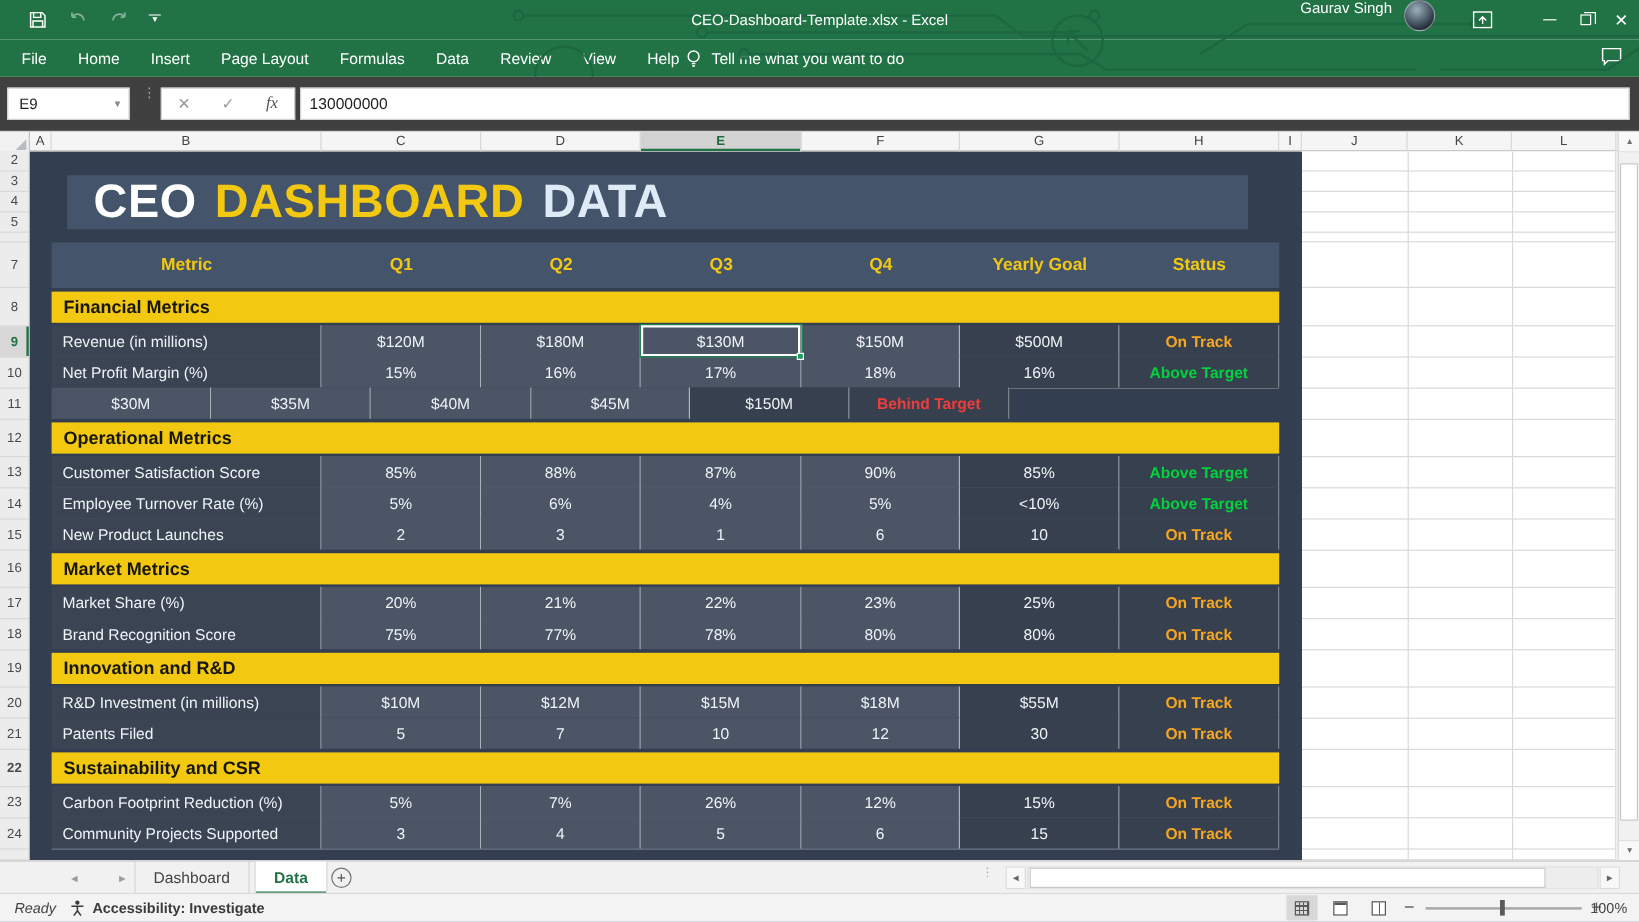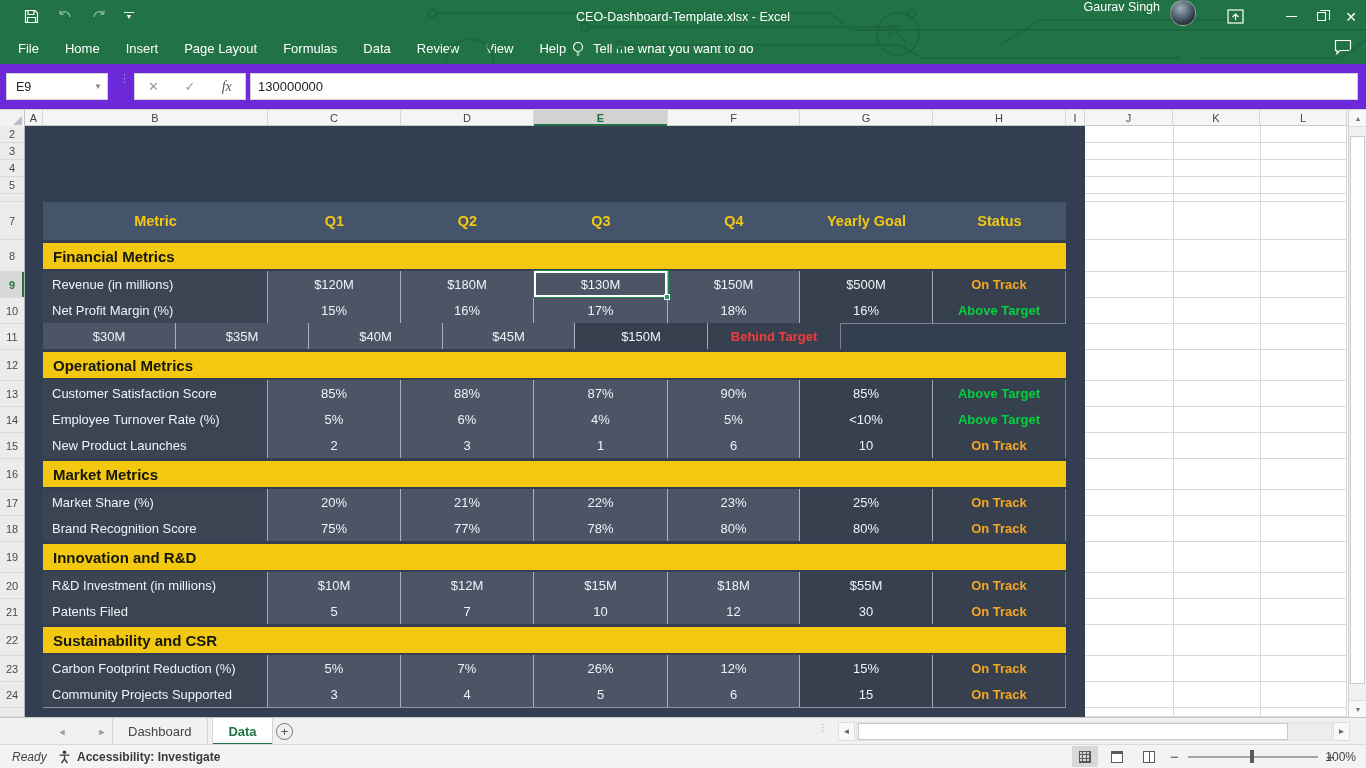--- a/index.html
+++ b/index.html
@@ -26,21 +26,21 @@
   .close-glyph { font-size:14px; line-height:14px; }
 
   
   .ribbonrow { position:absolute; left:0; top:33px; width:1366px; height:31px; background:#217346; color:#fff; z-index:4; }
   .rtabs { position:absolute; left:5px; top:0; height:31px; display:flex; align-items:center; }
   .rtab { padding:0 13px; font-size:13px; height:31px; display:flex; align-items:center; white-space:nowrap; }
   .tellme { position:absolute; left:572px; top:0; height:31px; display:flex; align-items:center; gap:9px; font-size:13px; }
   .fbicon { position:absolute; right:14px; top:6px; }
 
   
-  .formularow { position:absolute; left:0; top:64px; width:1366px; height:46px; background:#6d28d9; border-bottom:1px solid #D5D5D5; }
+  .formularow { position:absolute; left:0; top:64px; width:1366px; height:46px; background:#404040; border-bottom:1px solid #D5D5D5; }
   .namebox { position:absolute; left:6px; top:9px; width:102px; height:27px; background:#fff; border:1px solid #D2D2D2; font-size:12.5px; color:#222; display:flex; align-items:center; }
   .namebox .nb-text { padding-left:9px; flex:1; }
   .namebox .nb-caret { width:18px; height:100%; display:flex; align-items:center; justify-content:center; color:#8a8a8a; font-size:8px; }
   .fdots { position:absolute; left:119px; top:11px; color:#ababab; font-size:11px; letter-spacing:0; line-height:7px; text-align:center; width:8px; }
   .fbuttons { position:absolute; left:134px; top:9px; width:112px; height:27px; background:#fff; border:1px solid #D2D2D2; display:flex; align-items:center; }
   .fbtn { flex:1; text-align:center; color:#9a9a9a; font-size:13px; }
   .fbtn.fx { font-style:italic; font-family:"Liberation Serif", serif; color:#555; font-size:14px; }
   .fvalue { position:absolute; left:250px; right:8px; top:9px; height:27px; background:#fff; border:1px solid #D2D2D2; display:flex; align-items:center; padding-left:7px; font-size:13px; color:#222; }
 
   
@@ -245,26 +245,31 @@
         <div class="rh" style="height: 31px;">12</div>
         <div class="rh" style="height: 26px;">13</div>
         <div class="rh" style="height: 26px;">14</div>
         <div class="rh" style="height: 26px;">15</div>
         <div class="rh" style="height: 31px;">16</div>
         <div class="rh" style="height: 26px;">17</div>
         <div class="rh" style="height: 26px;">18</div>
         <div class="rh" style="height: 31px;">19</div>
         <div class="rh" style="height: 26px;">20</div>
         <div class="rh" style="height: 26px;">21</div>
-        <div class="rh" style="height: 31px;">22</div>
+        <div class="rh" style="height: 31px; font-weight: bold;">22</div>
         <div class="rh" style="height: 26px;">23</div>
         <div class="rh" style="height: 26px;">24</div>
         <div class="rh" style="height: 9px;"></div>
       </div>
     <div class="darkregion">
+      <div class="banner">
+        <span class="p1">CEO</span>
+        <span class="p2">DASHBOARD</span>
+        <span class="p3">DATA</span>
+      </div>
       <div class="datatable" id="datatable">
           <div class="trow thead">
             <div class="hc" style="width: 225px;">Metric</div>
             <div class="hc" style="width: 133px;">Q1</div>
             <div class="hc" style="width: 133px;">Q2</div>
             <div class="hc" style="width: 134px;">Q3</div>
             <div class="hc" style="width: 132px;">Q4</div>
             <div class="hc" style="width: 133px;">Yearly Goal</div>
             <div class="hc" style="width: 133px;">Status</div>
           </div>

